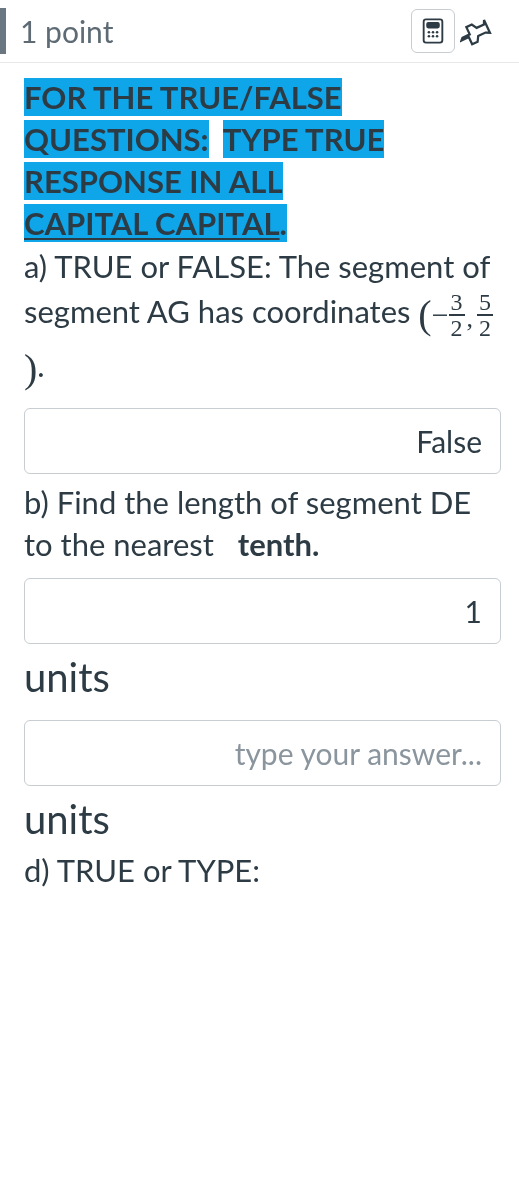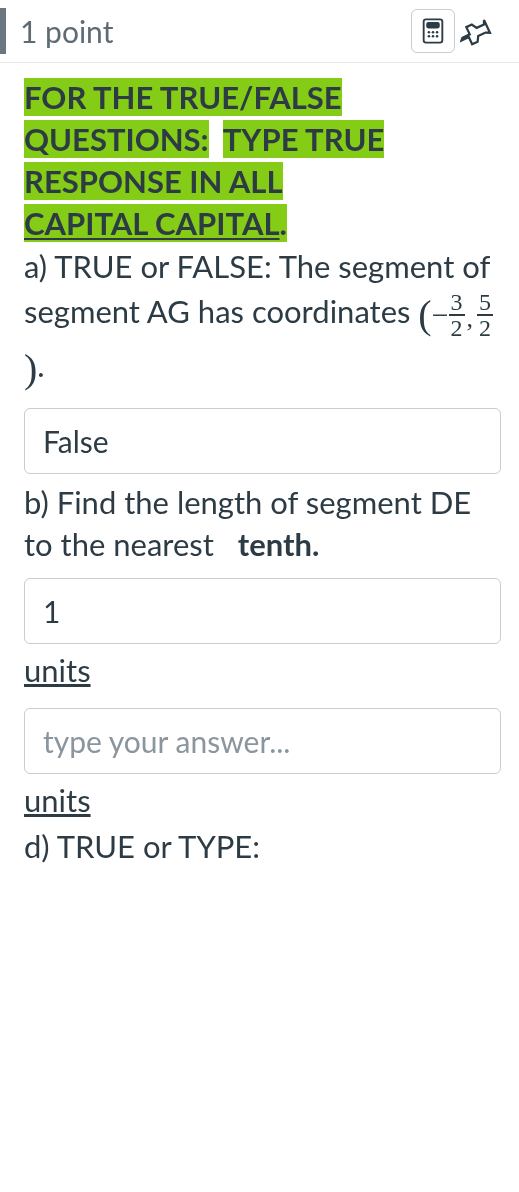--- a/index.html
+++ b/index.html
@@ -4,28 +4,28 @@
 <style>
   * { box-sizing: border-box; margin: 0; padding: 0; }
   html, body { width: 519px; height: 1192px; font-family: "Lato","Helvetica Neue",Arial,sans-serif; color:#2d3b45; background:#fff; overflow:hidden; }
   .topbar { display:flex; align-items:center; padding:8px 20px 8px 0; border-bottom:1px solid #e8e8e8; }
   .accent { width:6px; height:46px; background:#6b7780; margin-right:14px; }
   .points { font-size:30px; color:#5e6b74; flex:1; }
   .icon-btn { width:44px; height:44px; border:1px solid #c7cdd1; border-radius:6px; display:flex; align-items:center; justify-content:center; margin-left:8px; background:#fff; cursor:pointer; }
   .pin-btn { border:none; width:44px; height:44px; display:flex; align-items:center; justify-content:center; cursor:pointer; background:transparent; }
   .content { padding: 14px 18px 0 24px; font-size:31px; line-height:1.35; }
   .instr { font-weight:700; }
-  .hl { background:#84cc16; }
+  .hl { background:#0ea5e9; }
   .ul { text-decoration: underline; text-decoration-thickness:2px; text-underline-offset:3px; }
   .qtext { margin-top:2px; }
   .bold { font-weight:700;margin-left:16px; }
   .ital { font-style:italic; }
-  .input { width:100%; margin:12px 16px 6px 0; padding:14px 18px; font-size:30px; border:1px solid #c7cdd1; border-radius:6px; color:#2d3b45; font-family:inherit; }
+  .input { width:100%; margin:12px 16px 6px 0; padding:14px 18px; font-size:30px; border:1px solid #c7cdd1; border-radius:6px; color:#2d3b45; font-family:inherit;text-align:right; }
   .input::placeholder { color:#8a959e; }
-  .units { font-size:31px; margin-bottom:4px;text-decoration:underline; }
+  .units { font-size:40px; margin-bottom:4px; }
   .frac { display:inline-block; vertical-align:middle; text-align:center; font-family:"Times New Roman",serif; line-height:1; }
   .frac .n { display:block; border-bottom:2px solid #2d3b45; padding:0 2px; font-size:24px; }
   .frac .d { display:block; padding:0 2px; font-size:24px; }
   .mathpar { font-family:"Times New Roman",serif; font-size:40px; vertical-align:middle; }
   .mathminus { font-family:"Times New Roman",serif; font-size:30px; vertical-align:middle; }
   .mathcomma { font-family:"Times New Roman",serif; font-size:26px; vertical-align:-4px; padding:0 4px 0 2px;}
   .calc-svg { width:28px; height:28px; }
   .pin-svg { width:34px; height:34px; }
 </style>
 </head>

